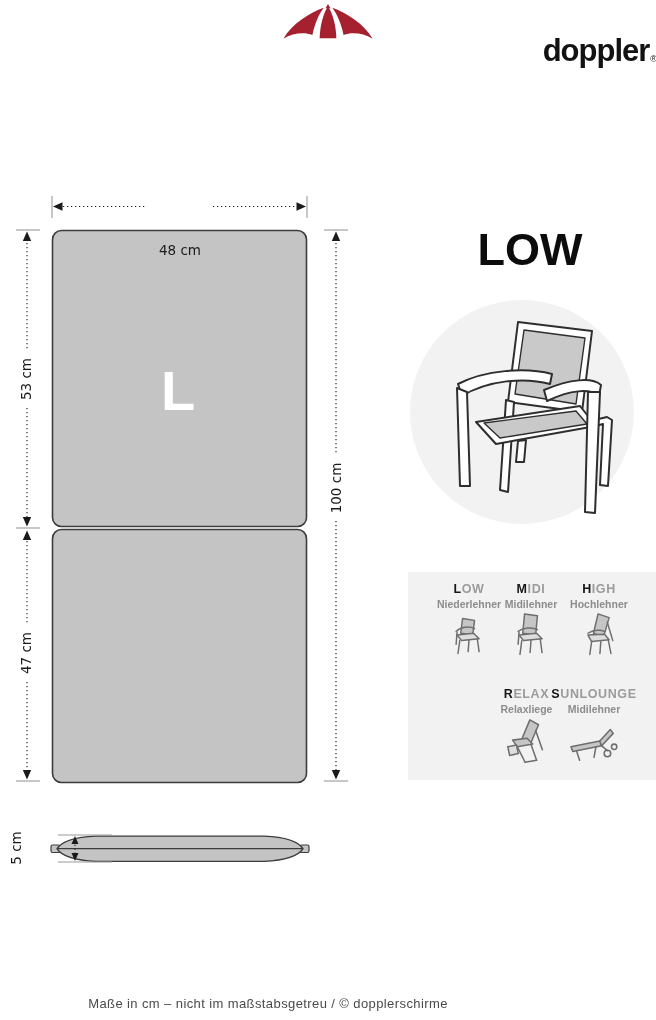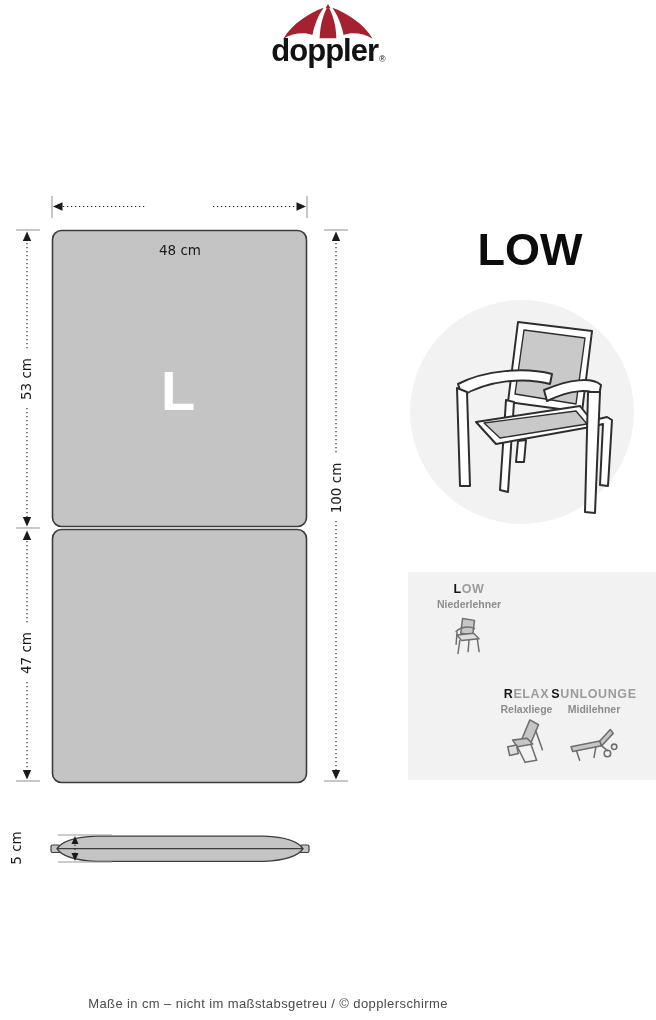--- a/index.html
+++ b/index.html
@@ -1,19 +1,19 @@
 <!DOCTYPE html>
 <html><head>
 <meta charset="utf-8">
 <style>
   html,body{margin:0;padding:0;background:#fff;}
   .page{position:relative;width:656px;height:1020px;background:#ffffff;overflow:hidden;
         font-family:"Liberation Sans",sans-serif;}
   
-  .logo{position:absolute;left:0;top:0;width:656px;text-align:center;}
+  .logo{position:absolute;left:0;top:0;width:656px;text-align:right;}
   .logo svg{display:block;margin:4px auto 0 auto;}
   .wordmark{position:relative;margin-top:-6px;font-weight:700;font-size:31px;letter-spacing:-1px;
             color:#121212;line-height:1;}
   .wordmark .reg{font-size:9px;font-weight:400;letter-spacing:0;vertical-align:baseline;
                  position:relative;top:1px;left:1px;}
   
   .dim-label{position:absolute;font-family:"DejaVu Sans","Liberation Sans",sans-serif;
              font-size:13.5px;color:#1a1a1a;white-space:nowrap;
              transform:translate(-50%,-50%);}
   .dim-label.rot{transform:translate(-50%,-50%) rotate(-90deg);}
@@ -154,21 +154,47 @@
         <polygon points="15,6 28,8 26,24 13,22" fill="#c6c6c6"></polygon>
         <path d="M8,20 C13,15 22,14 28,17"></path>
         <polygon points="9,24 27,22 33,28 14,30" fill="#dedede"></polygon>
         <line x1="12" y1="30" x2="10" y2="44"></line>
         <line x1="31" y1="28" x2="33" y2="42"></line>
         <line x1="22" y1="30" x2="21" y2="42"></line>
         <line x1="9" y1="21" x2="8" y2="34"></line>
       </svg>
     </div>
 
-
+    <div class="type-item" style="left:83px;top:10px;width:80px;">
+      <div class="type-label"><span class="initial">M</span><span>IDI</span></div>
+      <div class="type-sub">Midilehner</div>
+      <svg class="type-icon" width="44" height="46" viewBox="0 0 44 50" fill="none" stroke="#6e6e6e" stroke-width="1.6" stroke-linejoin="round" stroke-linecap="round">
+        <polygon points="15,1 29,3 27,24 13,22" fill="#c6c6c6"></polygon>
+        <path d="M8,20 C13,16 23,15 29,18"></path>
+        <polygon points="9,24 28,22 34,28 14,30" fill="#dedede"></polygon>
+        <line x1="12" y1="30" x2="10" y2="45"></line>
+        <line x1="32" y1="28" x2="34" y2="43"></line>
+        <line x1="22" y1="30" x2="21" y2="43"></line>
+        <line x1="9" y1="21" x2="8" y2="34"></line>
+      </svg>
+    </div>
+
+    <div class="type-item" style="left:151px;top:10px;width:80px;">
+      <div class="type-label"><span class="initial">H</span><span>IGH</span></div>
+      <div class="type-sub">Hochlehner</div>
+      <svg class="type-icon" width="44" height="46" viewBox="0 0 44 50" fill="none" stroke="#6e6e6e" stroke-width="1.6" stroke-linejoin="round" stroke-linecap="round">
+        <polygon points="21,1 33,5 27,26 16,22" fill="#c6c6c6"></polygon>
+        <path d="M10,22 C16,18 24,18 28,20"></path>
+        <polygon points="10,24 28,23 33,29 14,31" fill="#dedede"></polygon>
+        <line x1="31" y1="10" x2="37" y2="30"></line>
+        <line x1="14" y1="31" x2="12" y2="45"></line>
+        <line x1="32" y1="29" x2="35" y2="44"></line>
+        <line x1="24" y1="31" x2="23" y2="44"></line>
+      </svg>
+    </div>
 
     <div class="type-item" style="left:71px;top:115px;width:95px;">
       <div class="type-label"><span class="initial">R</span><span>ELAX</span></div>
       <div class="type-sub">Relaxliege</div>
       <svg class="type-icon" width="48" height="50" viewBox="0 0 48 52" fill="none" stroke="#6e6e6e" stroke-width="1.6" stroke-linejoin="round" stroke-linecap="round">
         <polygon points="27,2 36,7 28,26 19,21" fill="#c6c6c6"></polygon>
         <polygon points="9,23 24,21 30,27 14,30" fill="#c6c6c6"></polygon>
         <polygon points="4,30 13,28 15,37 6,39" fill="#dedede"></polygon>
         <line x1="33" y1="13" x2="40" y2="33"></line>
         <line x1="14" y1="30" x2="22" y2="46"></line>

